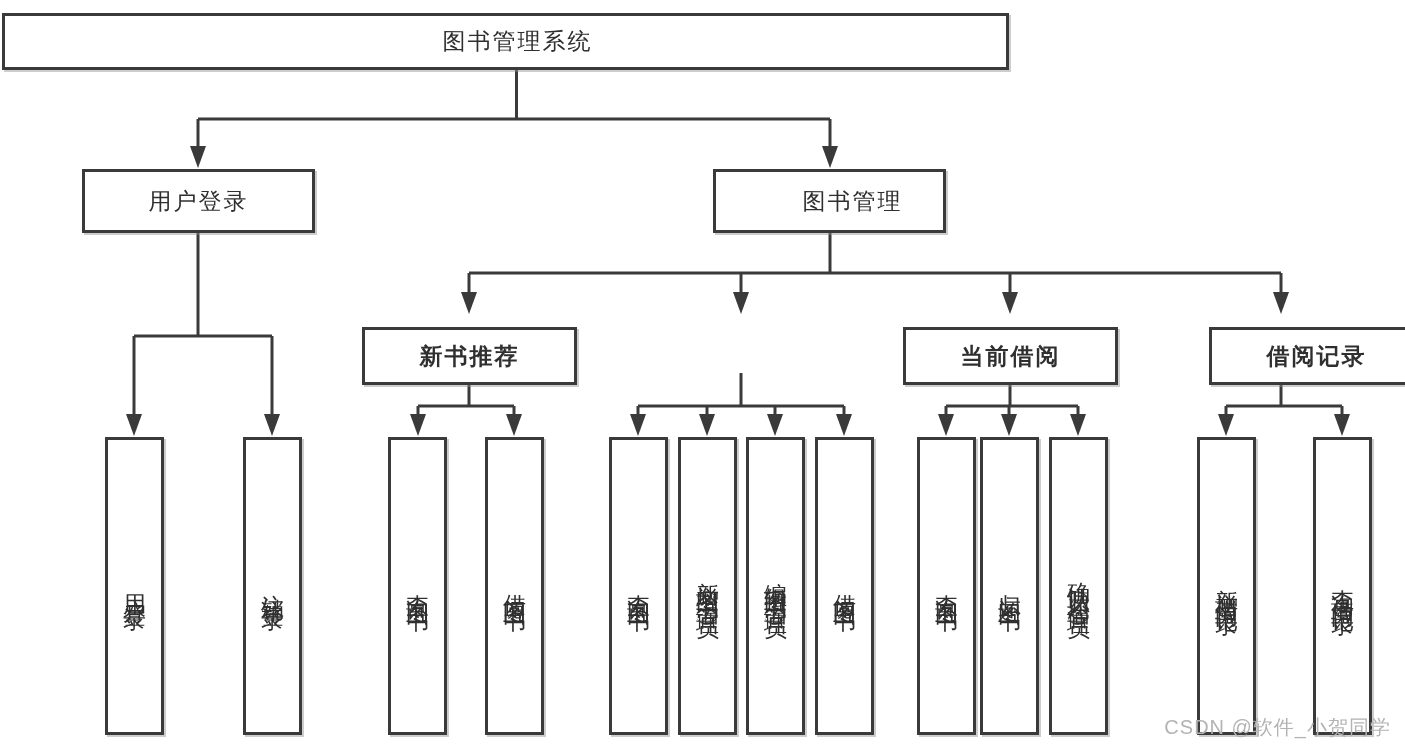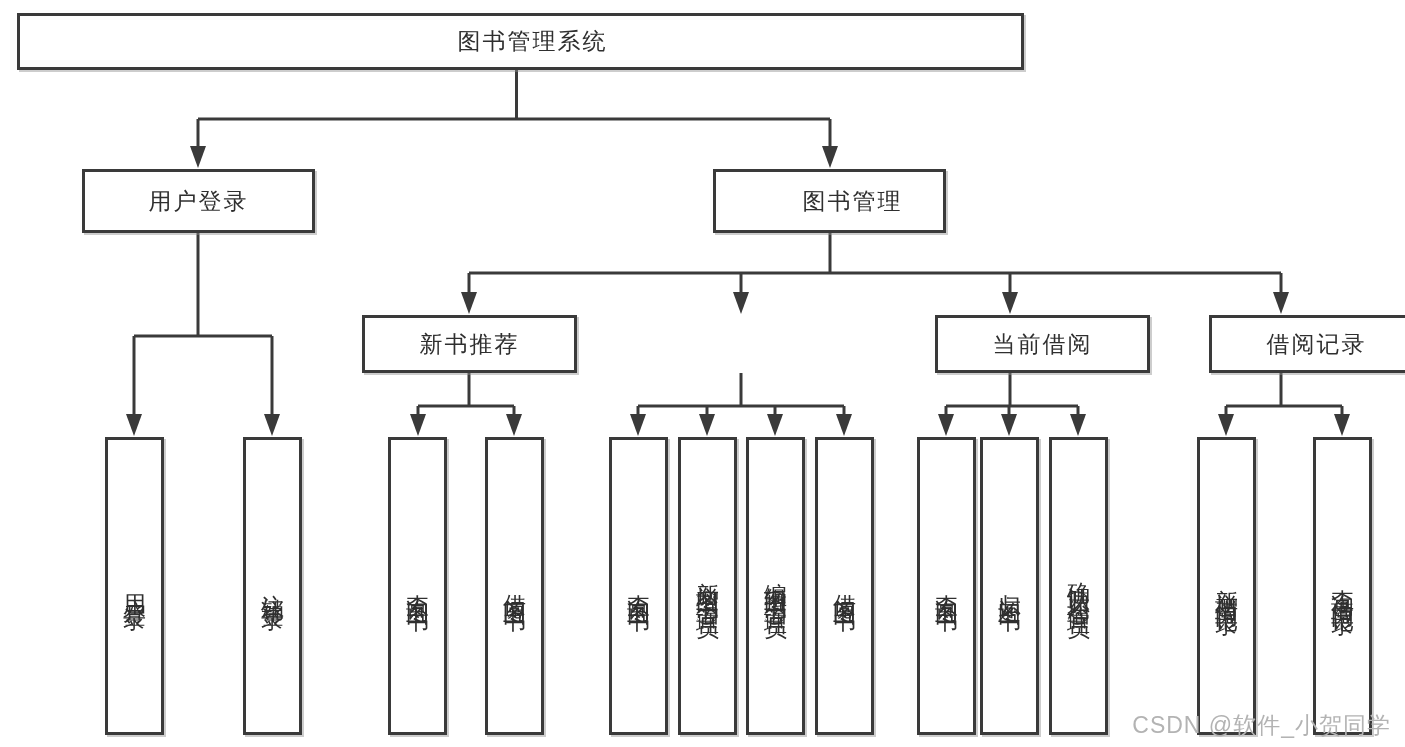--- a/index.html
+++ b/index.html
@@ -42,37 +42,37 @@
     align-items: center;
     justify-content: center;
     color: var(--text);
     box-shadow: 2px 2px 0 rgba(145,145,145,0.45);
   }
   .box .h-label {
     font-size: 23px;
     letter-spacing: 2px;
     white-space: nowrap;
   }
-  .root-box { left: 17px; top: 13px; width: 1007px; height: 57px; padding-left: 24px; }
+  .root-box { left: 2px; top: 13px; width: 1007px; height: 57px; padding-left: 24px; }
   .l2-box   { top: 169px; width: 233px; height: 64px; }
-  .l3-box   { top: 315px; width: 215px; height: 58px; }
+  .l3-box   { top: 327px; width: 215px; height: 58px; font-weight: bold; }
   .leaf-box { top: 437px; width: 59px; height: 298px; }
   .leaf-box .v-label {
     writing-mode: vertical-rl;
     text-orientation: mixed;
     font-size: 23px;
     letter-spacing: 5px;
     line-height: 1;
     white-space: nowrap;
   }
   .watermark {
     position: absolute;
     right: 14px;
     bottom: 6px;
-    font-size: 23px;
+    font-size: 20px;
     color: var(--watermark);
     letter-spacing: 1px;
     white-space: nowrap;
   }
 </style>
 </head>
 <body>
 
 <div class="canvas">
 
@@ -159,21 +159,21 @@
   <div class="box l2-box" style="left:82px;">
     <span class="h-label">用户登录</span>
   </div>
   <div class="box l2-box" style="left:713px;padding-left:46px;">
     <span class="h-label">图书管理</span>
   </div>
 
   <div class="box l3-box" style="left:362px;">
     <span class="h-label">新书推荐</span>
   </div>
-  <div class="box l3-box" style="left:903px;margin-left:32px;">
+  <div class="box l3-box" style="left:903px;">
     <span class="h-label">当前借阅</span>
   </div>
   <div class="box l3-box" style="left:1173px;margin-left:36px;">
     <span class="h-label">借阅记录</span>
   </div>
 
   <div class="box leaf-box" style="left:105px;">
     <span class="v-label">用户登录</span>
   </div>
   <div class="box leaf-box" style="left:243px;">

